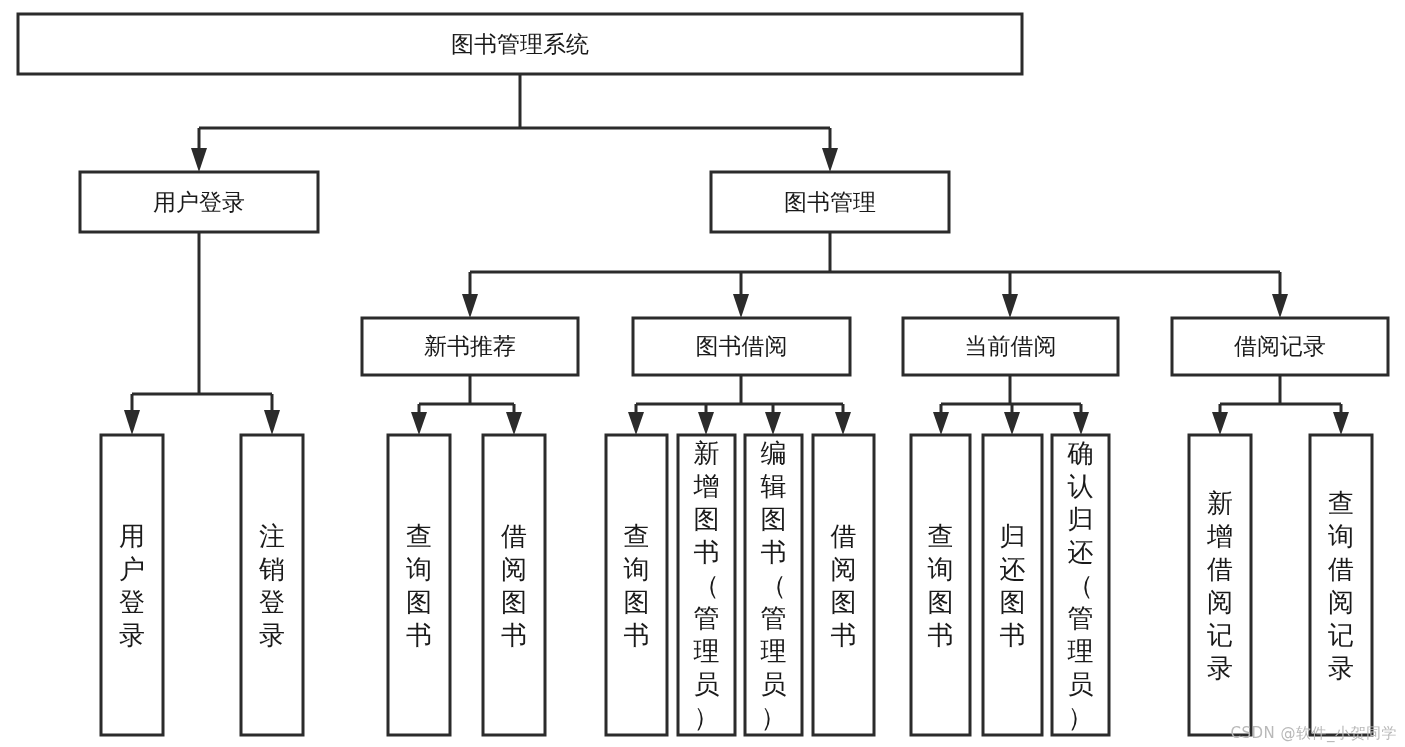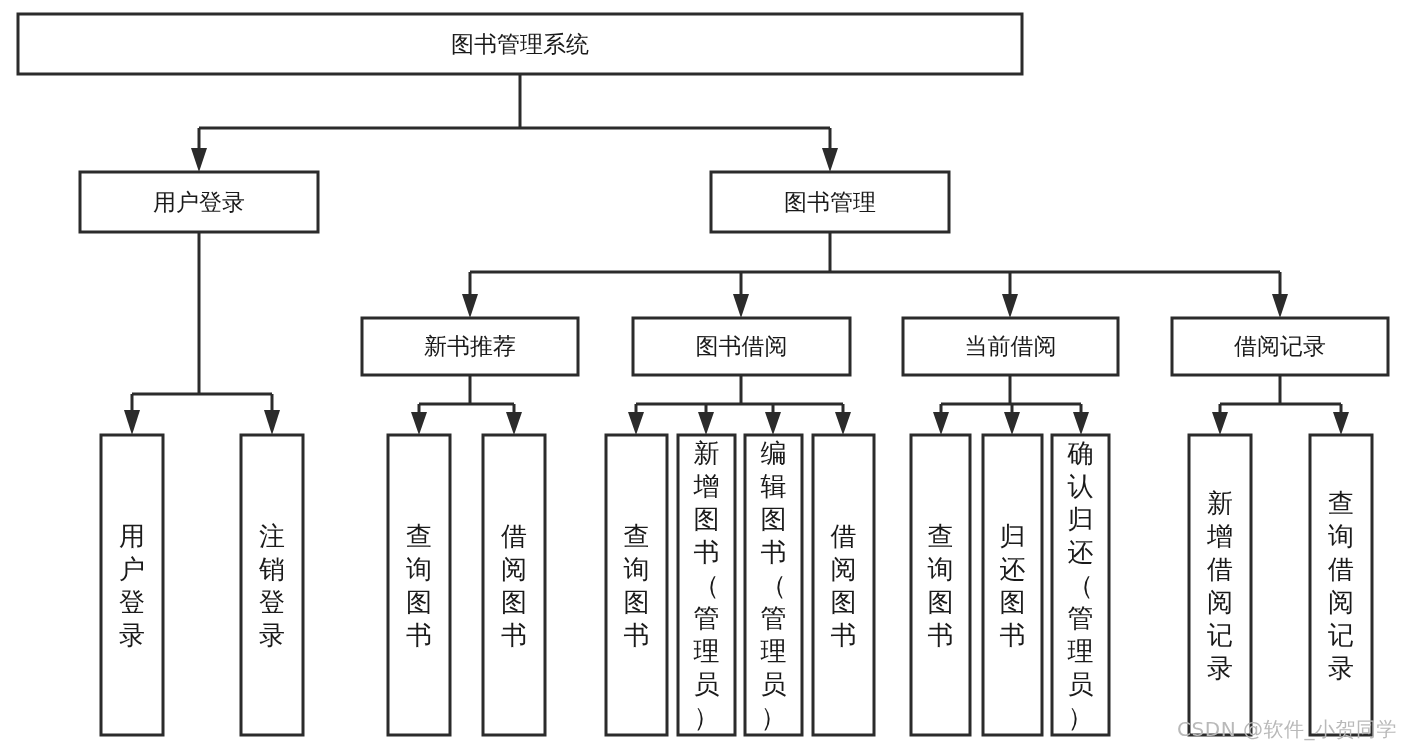--- a/index.html
+++ b/index.html
@@ -44,21 +44,21 @@
   }
   .arrow-head {
     fill: #2b2b2b;
     stroke: none;
   }
   .watermark {
     position: absolute;
     right: 8px;
     bottom: 4px;
     font-family: "DejaVu Sans", "Liberation Sans", sans-serif;
-    font-size: 20px;
+    font-size: 15px;
     color: #b9b9b9;
     letter-spacing: 0.5px;
     white-space: nowrap;
     pointer-events: none;
   }
 </style>
 </head>
 <body>
 
 <svg id="diagram" viewBox="0 0 1405 747" xmlns="http://www.w3.org/2000/svg">

